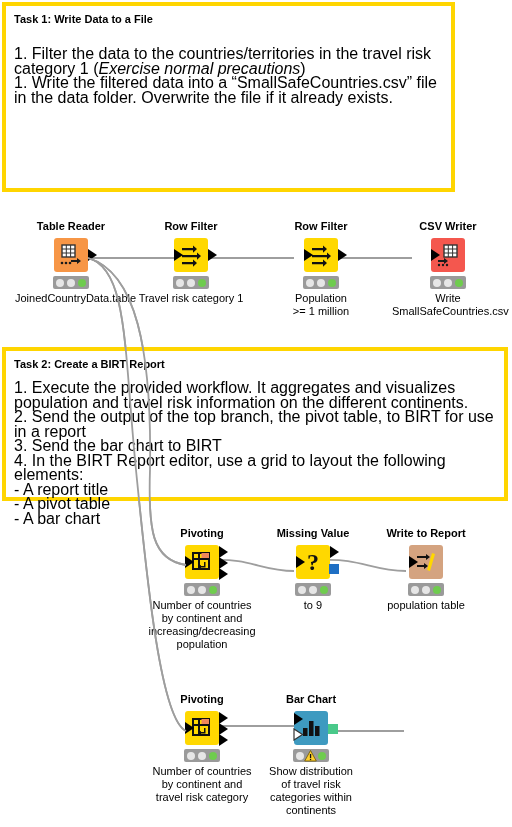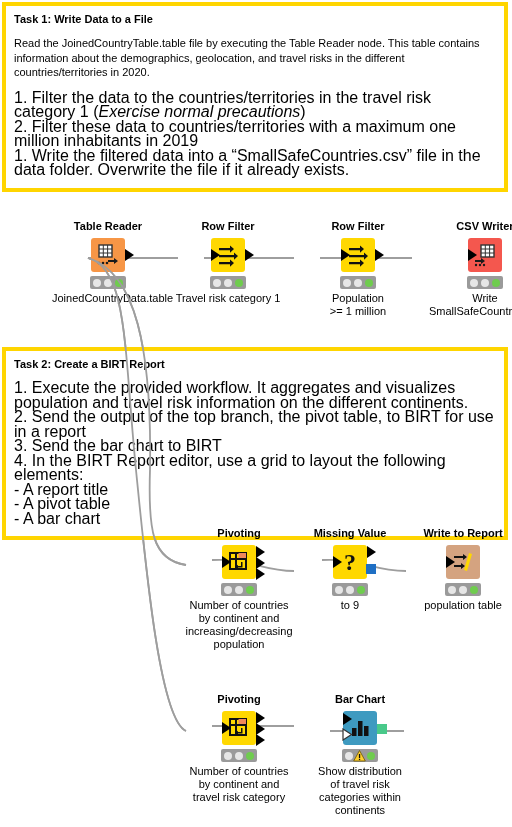--- a/index.html
+++ b/index.html
@@ -49,21 +49,20 @@
     pointer-events: none;
   }
   #wires-over  { z-index: 6; }
 
   
   .node {
     position: absolute;
     width: 112px;
     text-align: center;
     z-index: 5;
-    margin-left: 37px;
   }
   .node-name {
     font-size: 11px;
     font-weight: bold;
     line-height: 13px;
     margin-bottom: 5px;
     white-space: nowrap;
   }
   .node-body {
     position: relative;
@@ -148,32 +147,30 @@
       <path d="M88,258 C136,272 152,350 150,470 C148,530 152,560 186,565"></path>
 
       <path d="M212,560 C250,558 262,571 294,571"></path>
       <path d="M322,560 C360,558 372,571 406,571"></path>
 
       <path d="M212,726 L294,726"></path>
       <path d="M330,731 L404,731"></path>
     </g>
   </svg>
 
-  <div class="task-box" id="task1" style="left:2px; top:2px; width:506px; height:190px; z-index:4;">
+  <div class="task-box" id="task1" style="left:2px; top:2px; width:453px; height:190px; z-index:4;">
     <div class="task-title">Task 1: Write Data to a File</div>
-    <div class="task-para">Read the JoinedCountryTable.table file by executing the Table Reader node. This table contains information about the demographics, geolocation, and travel risks in the different countries/territories in 2020.</div>
     <div class="task-gap"></div>
     <div class="task-list">
       <div class="ln"><span>1. Filter the data to the countries/territories in the travel risk category 1 (</span><span class="ital">Exercise normal precautions</span><span>)</span></div>
-      <div class="ln">2. Filter these data to countries/territories with a maximum one million inhabitants in 2019</div>
       <div class="ln">1. Write the filtered data into a “SmallSafeCountries.csv” file in the data folder. Overwrite the file if it already exists.</div>
     </div>
   </div>
 
-  <div class="task-box" id="task2" style="left:2px; top:347px; width:506px; height:193px; z-index:4;">
+  <div class="task-box" id="task2" style="left:2px; top:347px; width:506px; height:154px; z-index:4;">
     <div class="task-title">Task 2: Create a BIRT Report</div>
     <div class="task-list">
       <div class="ln">1. Execute the provided workflow. It aggregates and visualizes population and travel risk information on the different continents.</div>
       <div class="ln">2. Send the output of the top branch, the pivot table, to BIRT for use in a report</div>
       <div class="ln">3. Send the bar chart to BIRT</div>
       <div class="ln">4. In the BIRT Report editor, use a grid to layout the following elements:</div>
       <div class="ln">- A report title</div>
       <div class="ln">- A pivot table</div>
       <div class="ln">- A bar chart</div>
     </div>
@@ -370,21 +367,21 @@
     <div class="traffic">
       <span class="bulb"></span>
       <span class="bulb"></span>
       <span class="bulb green"></span>
     </div>
     <div class="node-label">Number of countries
 by continent and
 travel risk category</div>
   </div>
 
-  <div class="node" style="left:267px; top:693px;">
+  <div class="node" style="left:255px; top:693px;">
     <div class="node-name">Bar Chart</div>
     <div class="node-body">
       <div class="node-icon" style="background:#3E9AC0;">
         <svg width="24" height="24" viewBox="0 0 24 24">
           <rect x="4" y="12" width="4.5" height="8" fill="#111"></rect>
           <rect x="10" y="5" width="4.5" height="15" fill="#111"></rect>
           <rect x="16" y="10" width="4.5" height="10" fill="#111"></rect>
         </svg>
       </div>
       <div class="port-in" style="top:2px;"></div>

